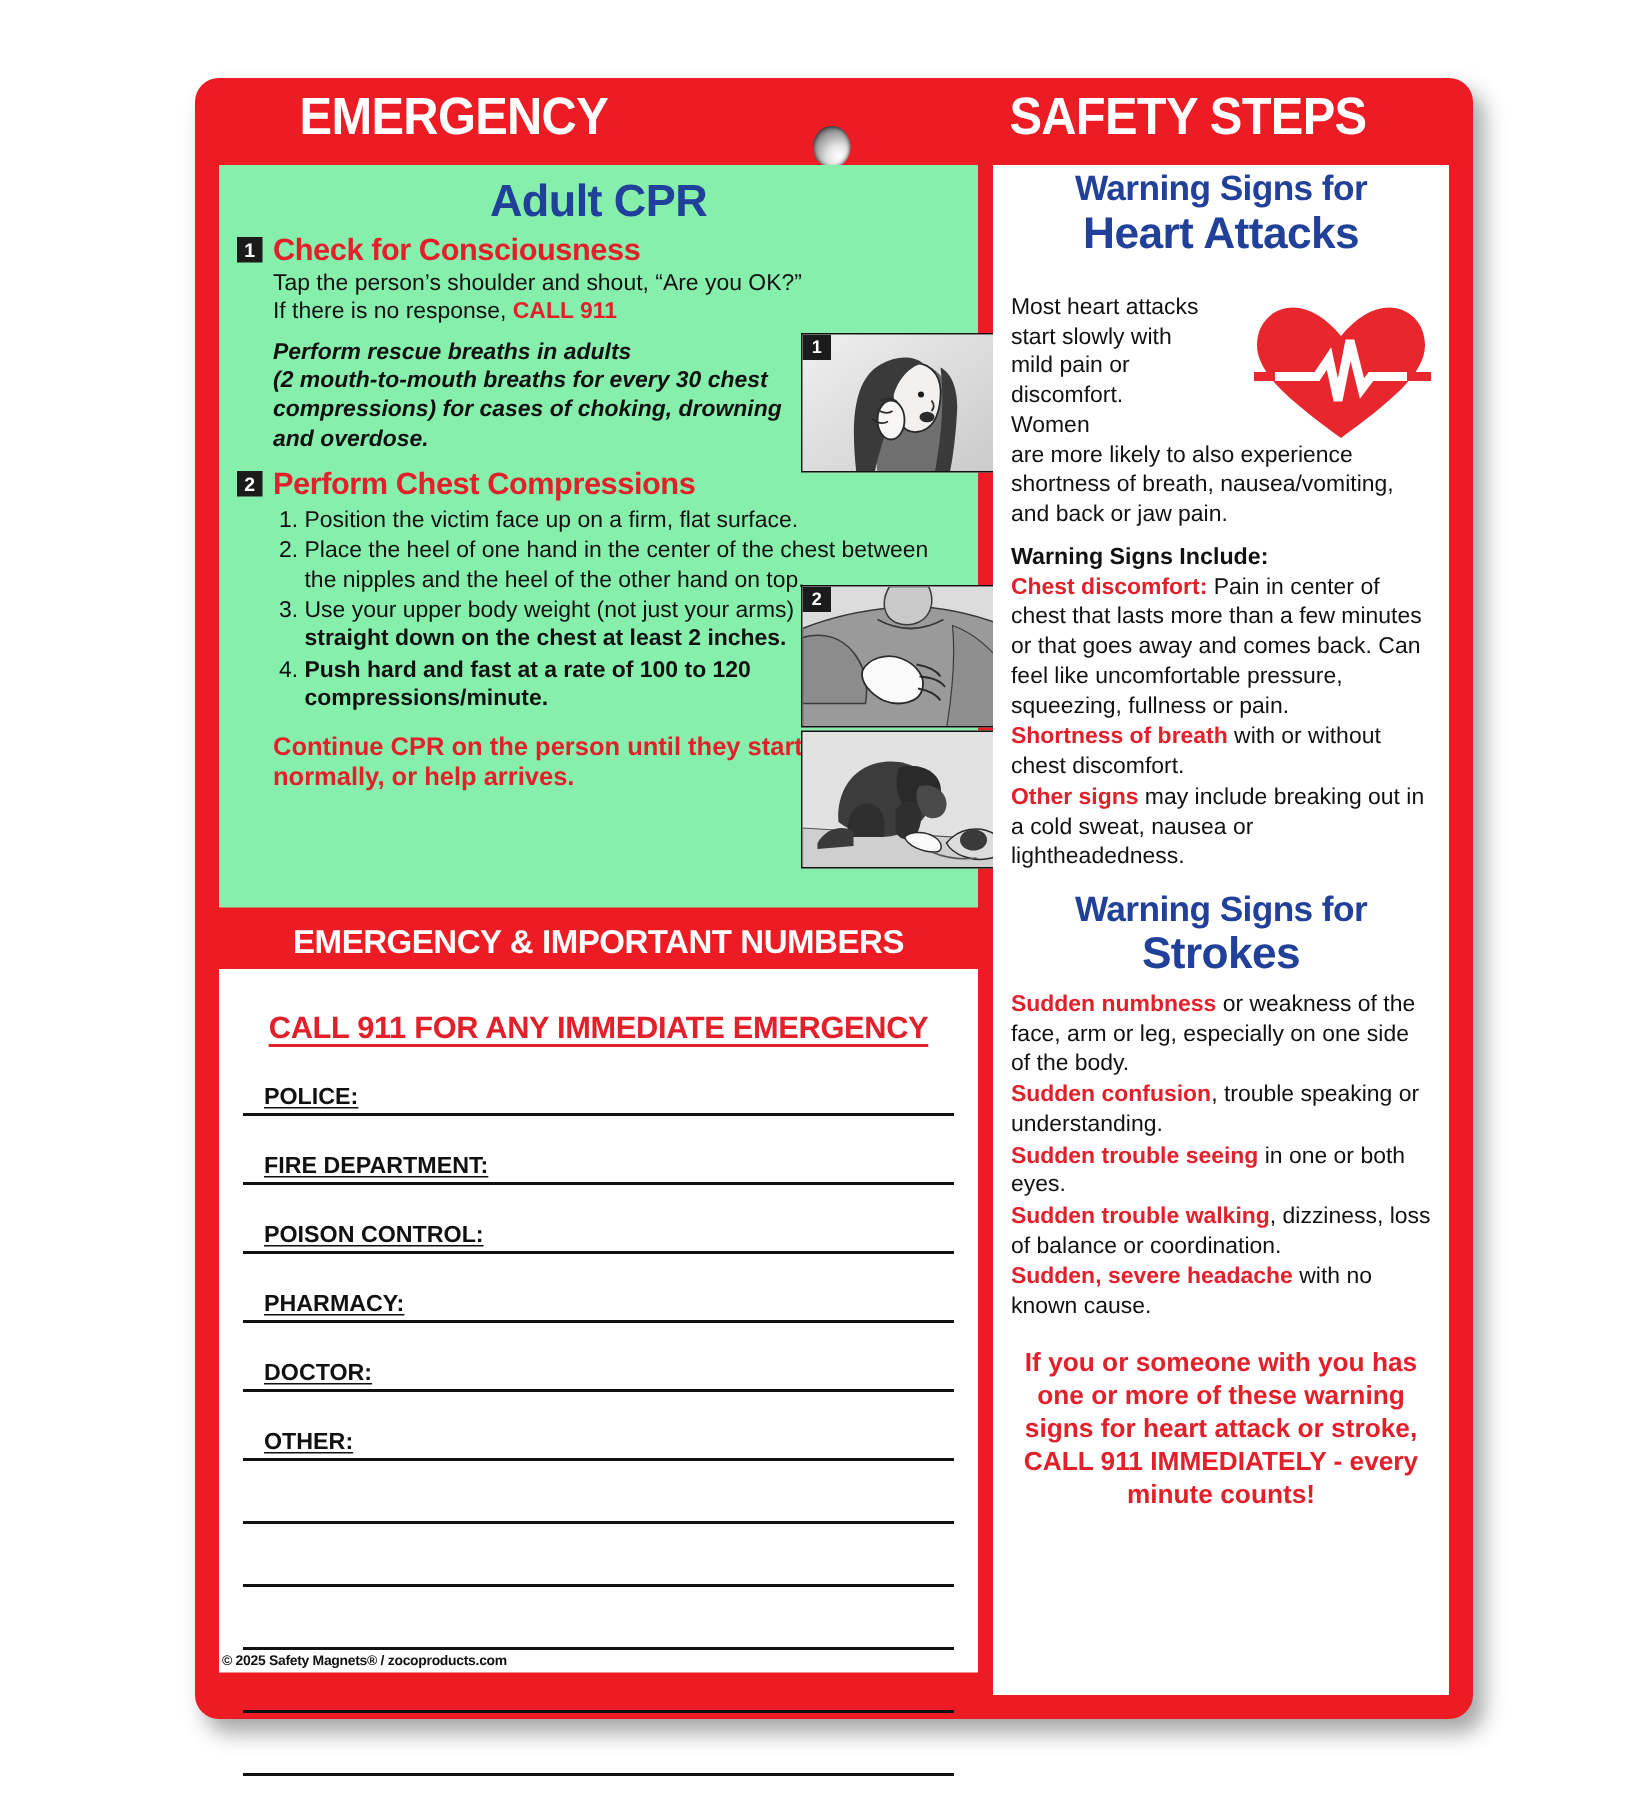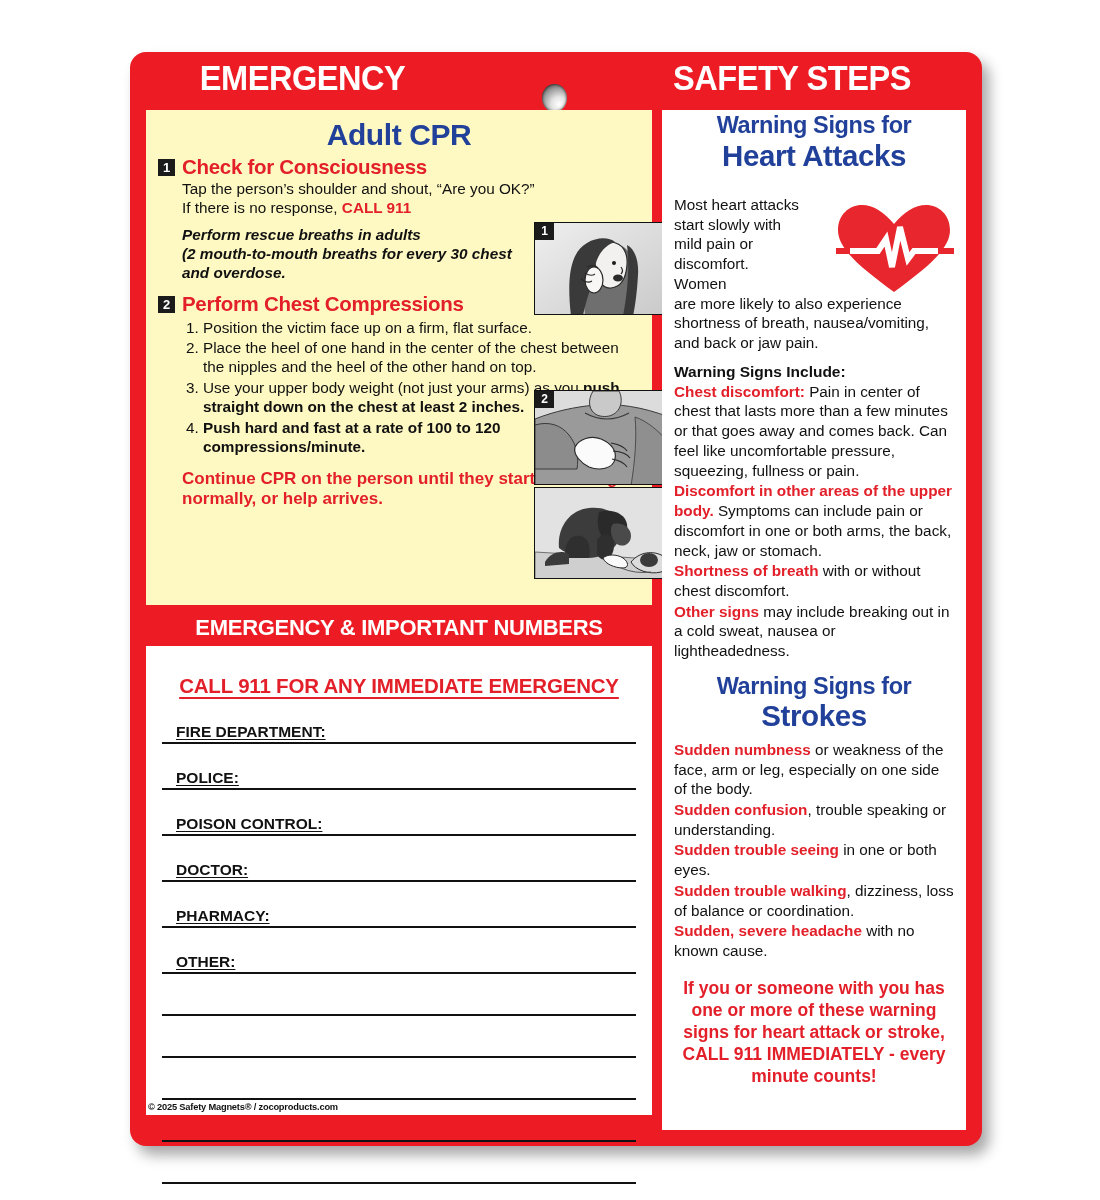--- a/index.html
+++ b/index.html
@@ -74,21 +74,21 @@
     right: 0; top: 0;
     width: 304px;
     height: 100%;
     background: #ffffff;
     padding: 4px 12px 6px 12px;
   }
 
   
   #cpr-panel {
     position: relative;
-    background: #fef9c3;
+    background: #86efac;
     height: 495px;
     padding: 4px 12px 0 12px;
   }
   #cpr-title {
     text-align: center;
     color: #21409A;
     font-weight: bold;
     font-size: 30px;
     letter-spacing: -0.4px;
     padding-top: 4px;
@@ -313,20 +313,21 @@
           <span class="step-num">1</span>
           <span class="step-title">Check for Consciousness</span>
         </div>
         <div class="body-text">
           <div>Tap the person’s shoulder and shout, “Are you OK?”</div>
           <div><span>If  there is no response, </span><span class="red-bold">CALL 911</span></div>
         </div>
         <div class="body-text italic" style="margin-top:8px;">
           <div>Perform rescue breaths in adults</div>
           <div>(2 mouth-to-mouth breaths for every 30 chest</div>
+          <div>compressions) for cases of choking, drowning</div>
           <div>and overdose.</div>
         </div>
 
         <div class="step-head" style="margin-top:9px;">
           <span class="step-num">2</span>
           <span class="step-title">Perform Chest Compressions</span>
         </div>
         <ol class="steps">
           <li>
             <span class="mk">1.</span>
@@ -405,33 +406,33 @@
           </svg>
         </div>
       </div>
 
       <div id="numbers-bar">EMERGENCY &amp; IMPORTANT NUMBERS</div>
 
       <div id="numbers-panel">
         <div id="call911">CALL 911 FOR ANY IMMEDIATE EMERGENCY</div>
 
         <div class="num-row">
+          <span class="lbl">POLICE:</span>
+        </div>
+        <div class="num-row">
           <span class="lbl">FIRE DEPARTMENT:</span>
-        </div>
-        <div class="num-row">
-          <span class="lbl">POLICE:</span>
         </div>
         <div class="num-row">
           <span class="lbl">POISON CONTROL:</span>
         </div>
         <div class="num-row">
+          <span class="lbl">PHARMACY:</span>
+        </div>
+        <div class="num-row">
           <span class="lbl">DOCTOR:</span>
-        </div>
-        <div class="num-row">
-          <span class="lbl">PHARMACY:</span>
         </div>
         <div class="num-row">
           <span class="lbl">OTHER:</span>
         </div>
 
         <div class="blank-row"></div>
         <div class="blank-row"></div>
         <div class="blank-row"></div>
         <div class="blank-row"></div>
         <div class="blank-row"></div>
@@ -457,23 +458,20 @@
         <div class="wrap-block">Most heart attacks start slowly with mild pain or discomfort. Women</div>
         <div>are more likely to also experience shortness of breath, nausea/vomiting, and back or jaw pain.</div>
       </div>
 
       <div id="warning-include">Warning Signs Include:</div>
 
       <div class="sign-p">
         <span class="hl">Chest discomfort:</span><span> Pain in center of chest that lasts more than a few minutes or that goes away and comes back. Can feel like uncomfortable pressure, squeezing, fullness or pain.</span>
       </div>
       <div class="sign-p">
-        <span class="hl">Discomfort in other areas of the upper body.</span><span> Symptoms can include pain or discomfort in one or both arms, the back, neck, jaw or stomach.</span>
-      </div>
-      <div class="sign-p">
         <span class="hl">Shortness of breath</span><span> with or without chest discomfort.</span>
       </div>
       <div class="sign-p">
         <span class="hl">Other signs</span><span> may include breaking out in a cold sweat, nausea or lightheadedness.</span>
       </div>
 
       <div class="rc-title" id="strokes-title">
         <span class="l1">Warning Signs for</span>
         <span class="l2">Strokes</span>
       </div>

